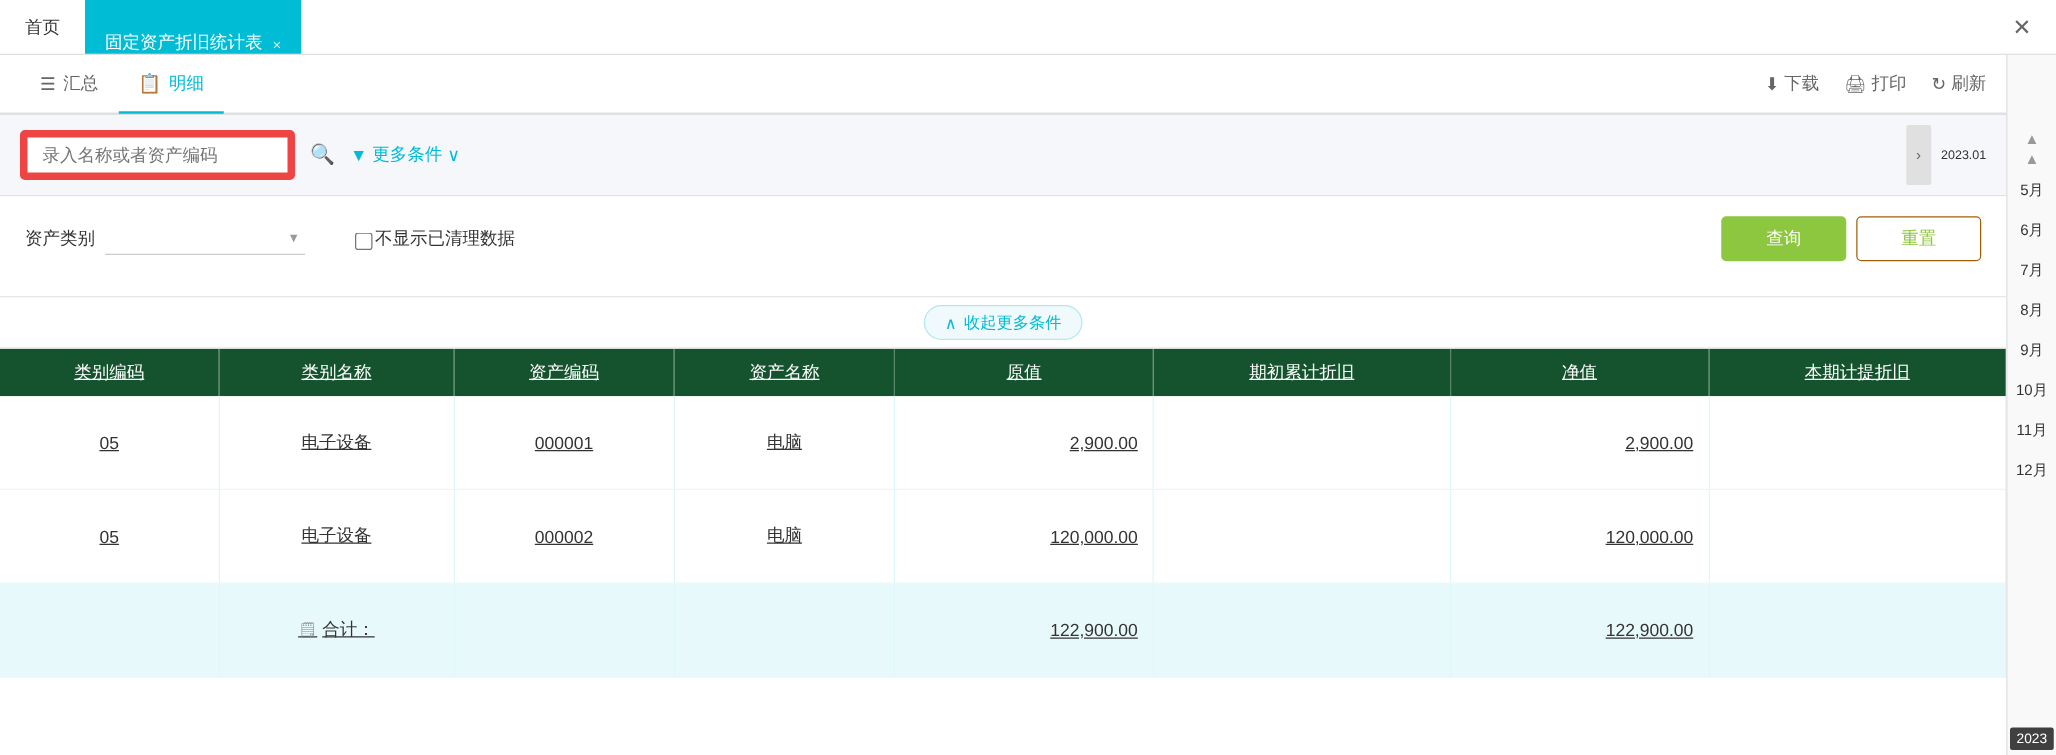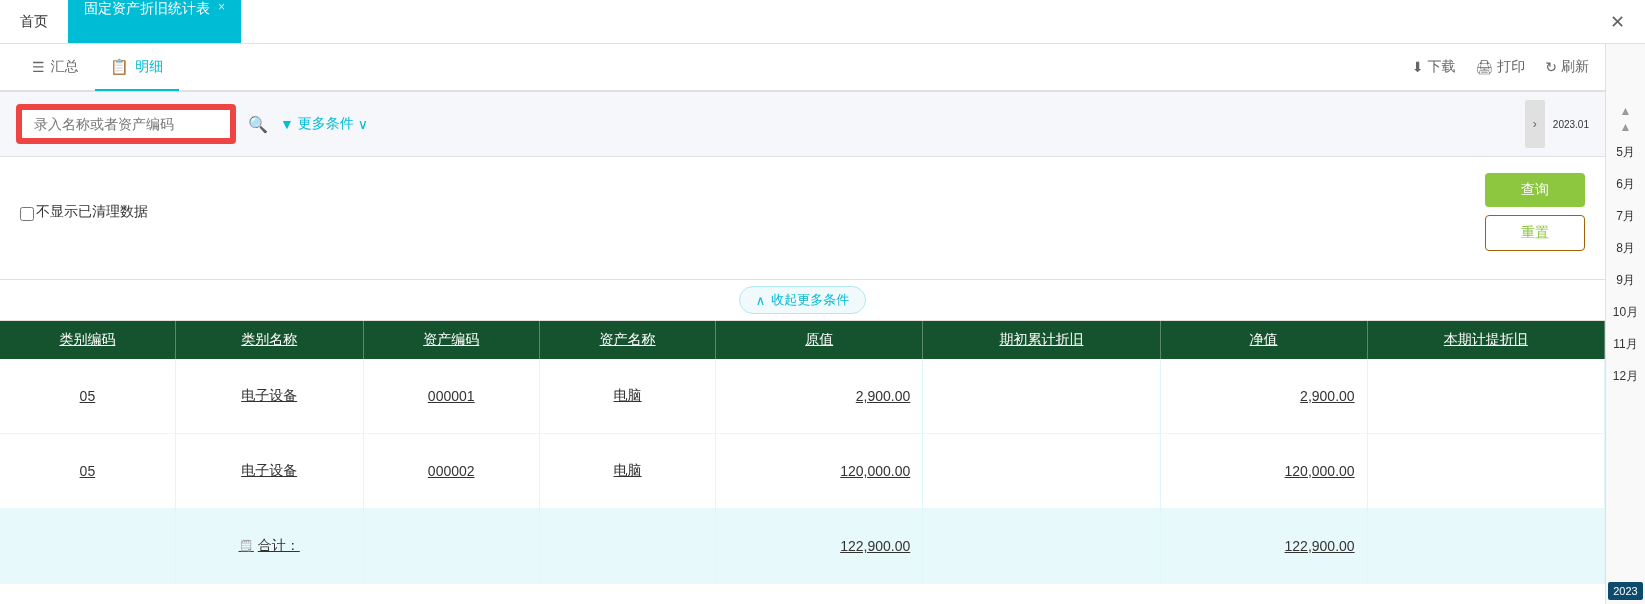--- a/index.html
+++ b/index.html
@@ -29,21 +29,21 @@
       padding: 0 20px;
       color: #333;
       font-size: 14px;
       cursor: pointer;
       height: 100%;
       display: flex;
       align-items: center;
     }
     .top-nav-tab {
       display: flex;
-      align-items: flex-start;
+      align-items: flex-end;
       background: #00bcd4;
       color: #fff;
       padding: 0 16px;
       height: 100%;
       font-size: 14px;
       cursor: pointer;
       gap: 8px;
     }
     .top-nav-tab .close-icon {
       font-size: 12px;
@@ -204,21 +204,20 @@
       align-items: flex-end;
       gap: 2px;
     }
     .checkbox-item input[type="checkbox"] {
       width: 14px;
       height: 14px;
     }
     .filter-buttons {
       margin-left: auto;
       display: flex;
-      flex-direction: column;
       gap: 8px;
     }
     .btn-query {
       background: #8dc63f;
       color: #fff;
       border: none;
       border-radius: 4px;
       padding: 8px 32px;
       font-size: 14px;
       cursor: pointer;
@@ -317,21 +316,21 @@
       height: 32px;
       display: flex;
       align-items: center;
       justify-content: center;
       font-size: 12px;
       color: #333;
       cursor: pointer;
       border-radius: 2px;
     }
     .year-badge {
-      background: #0c4a6e;
+      background: #404040;
       color: #fff;
       font-size: 11px;
       padding: 3px 5px;
       border-radius: 2px;
       margin-top: auto;
       margin-bottom: 4px;
       writing-mode: horizontal-tb;
     }
     .nav-arrows {
       display: flex;
@@ -393,20 +392,28 @@
       <div style="margin-left: auto; display:flex; align-items:center; gap:8px;">
         <div style="width:20px; height:48px; background:#e0e0e0; display:flex; align-items:center; justify-content:center; cursor:pointer; border-radius:2px;">
           <span style="font-size:12px; color:#666;">›</span>
         </div>
         <span style="font-size:10px; color:#333;">2023.01</span>
       </div>
     </div>
 
     <div class="filter-area">
       <div class="filter-row">
+        <div class="filter-item">
+          <label class="filter-label">资产类别</label>
+          <div class="select-wrapper">
+            <select class="filter-select">
+              <option value=""></option>
+            </select>
+          </div>
+        </div>
         <div class="checkbox-item">
           <input type="checkbox" style="">
           <label class="filter-label">不显示已清理数据</label>
         </div>
         <div class="filter-buttons">
           <button class="btn-query">查询</button>
           <button class="btn-reset">重置</button>
         </div>
       </div>
     </div>

